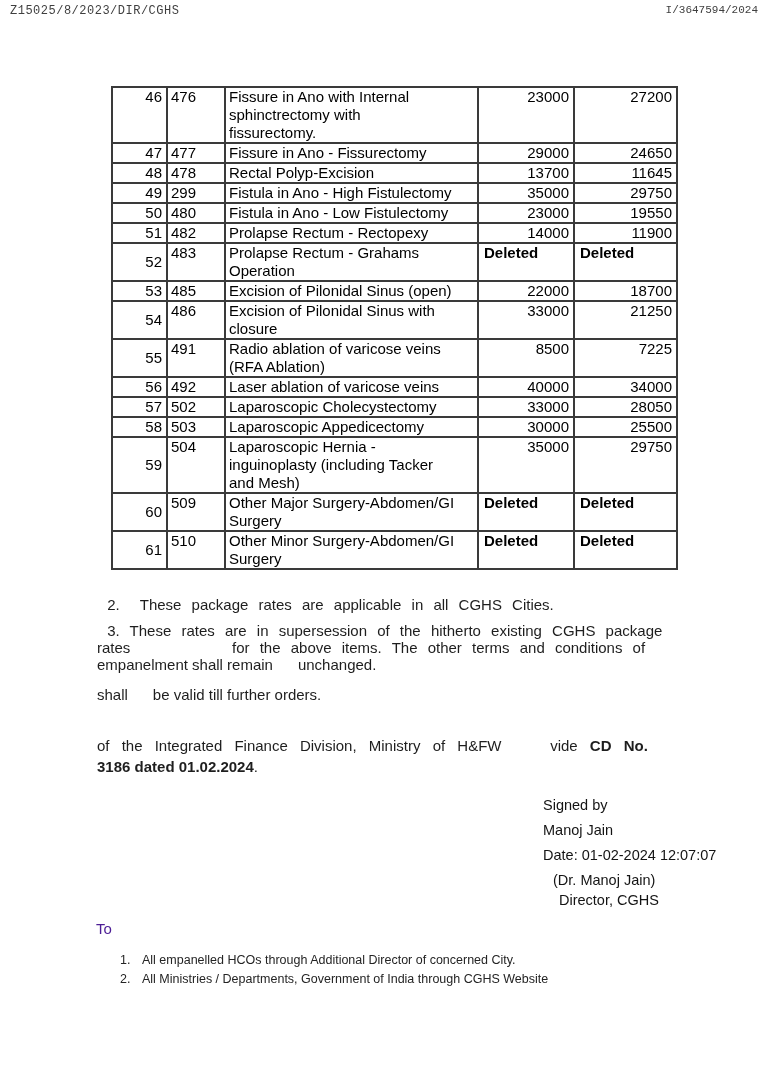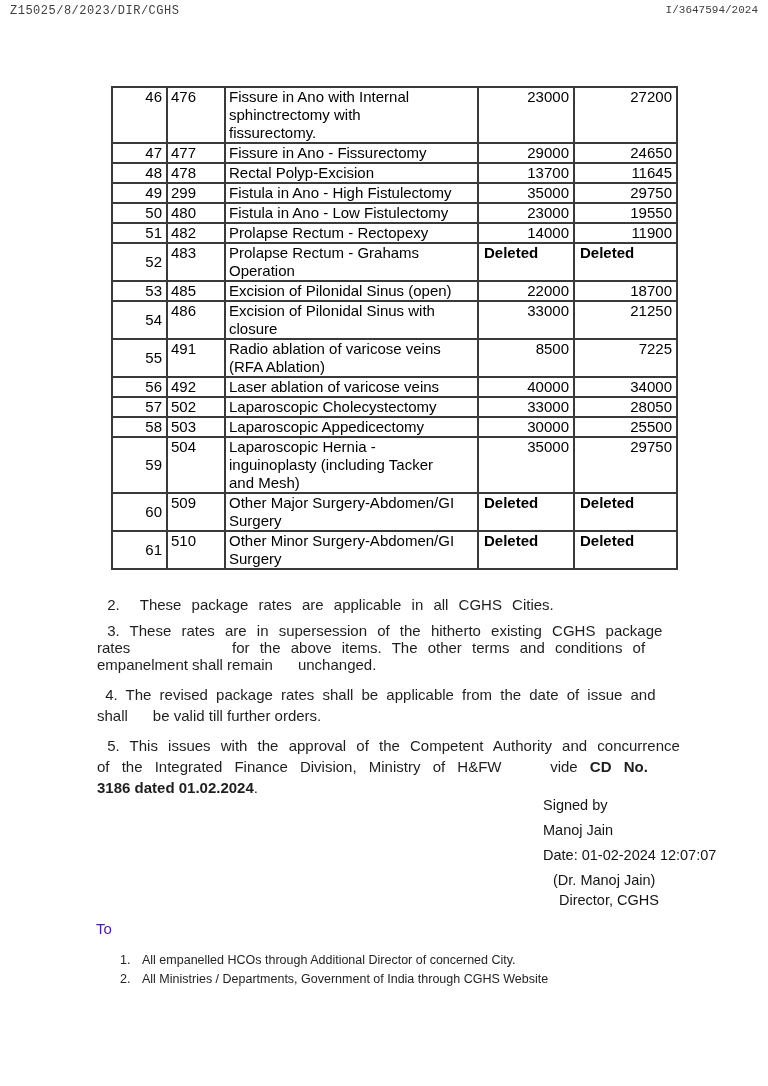--- a/index.html
+++ b/index.html
@@ -190,25 +190,23 @@
 
 <div id="para-2" class="para" style="top:596px">
     <div class="pline j1"><span> 2.  These package rates are applicable in all CGHS Cities.</span></div>
   </div>
 <div id="para-3" class="para" style="top:622px">
     <div class="pline j1"><span> 3. These rates are in supersession of the hitherto existing CGHS package</span></div>
     <div class="pline j1"><span>rates          for the above items. The other terms and conditions of</span></div>
     <div class="pline"><span>empanelment shall remain      unchanged.</span></div>
   </div>
 <div id="para-4" class="para" style="top:684px">
-    <div class="pline j3"><span> 4. The revised package rates shall be applicable from the date of issue and</span></div>
     <div class="pline"><span>shall      be valid till further orders.</span></div>
   </div>
 <div id="para-5" class="para" style="top:735px">
-    <div class="pline j1"><span> 5. This issues with the approval of the Competent Authority and concurrence</span></div>
     <div class="pline j2"><span>of the Integrated Finance Division, Ministry of H&amp;FW    vide </span><b>CD No.</b></div>
     <div class="pline"><b>3186 dated 01.02.2024</b><span>.</span></div>
   </div>
 
 <div class="signature">
   <div class="stamp-line">Signed by</div>
   <div class="stamp-line">Manoj Jain</div>
   <div class="stamp-line">Date: 01-02-2024 12:07:07</div>
   <div class="paren-line">(Dr. Manoj Jain)</div>
   <div class="designation-line">Director, CGHS</div>

